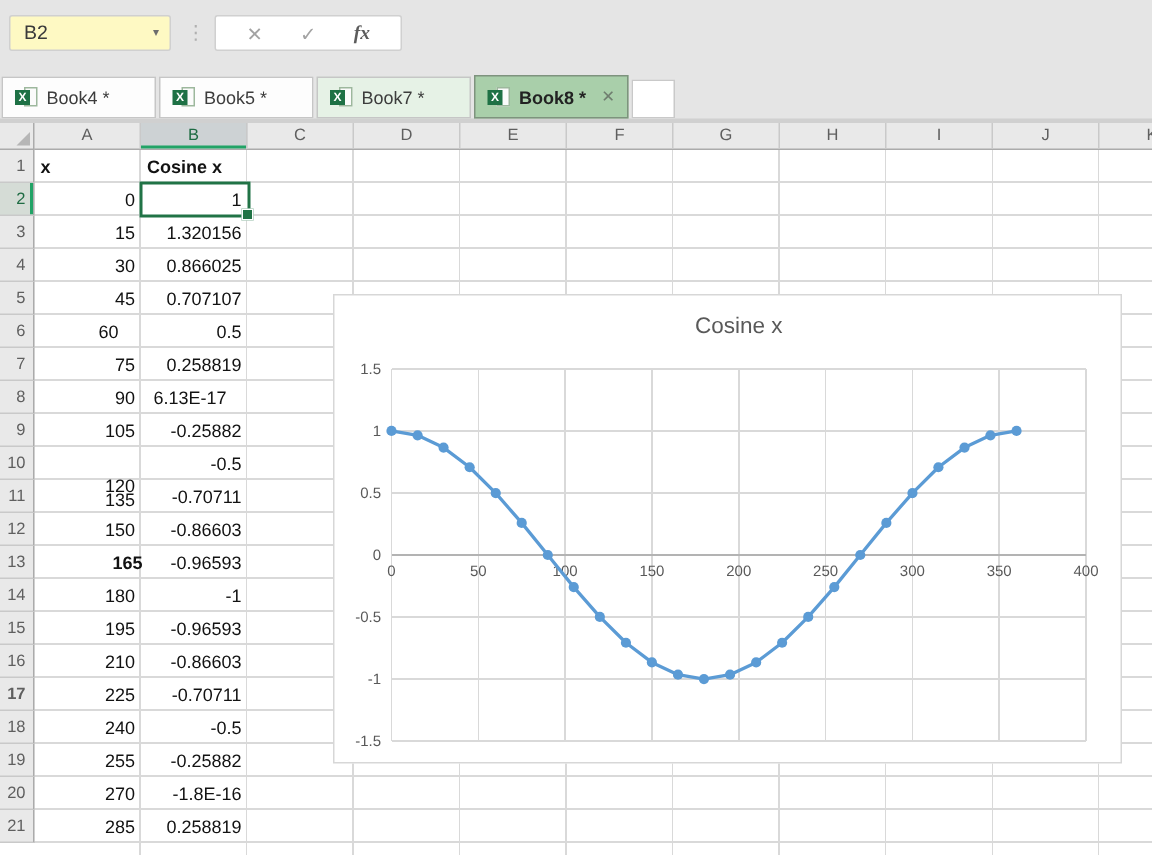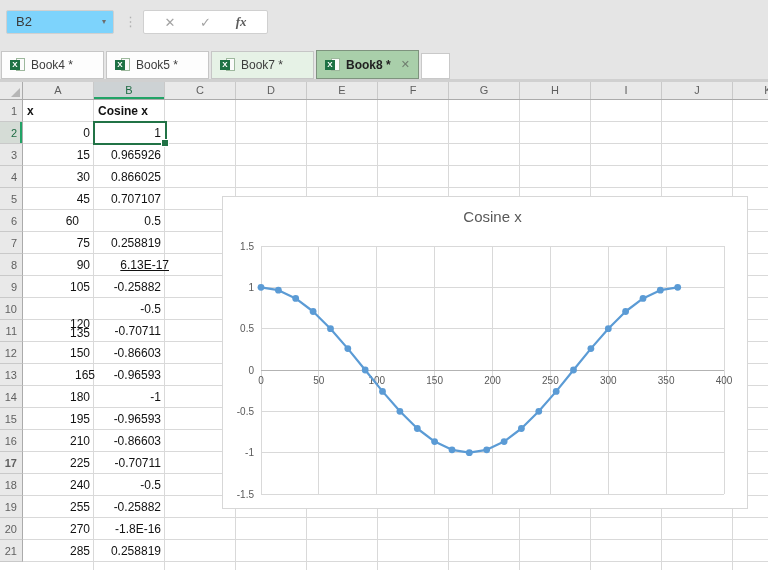--- a/index.html
+++ b/index.html
@@ -1,21 +1,21 @@
 <!DOCTYPE html>
 <html><head>
 <meta charset="utf-8">
 <style>
   html,body{margin:0;padding:0;}
   .app{position:relative;width:768px;height:570px;overflow:hidden;background:#fff;
        font-family:"Liberation Sans",sans-serif;-webkit-font-smoothing:antialiased;}
 
   
   .topbar{position:absolute;left:0;top:0;width:768px;height:44px;background:#e5e5e5;}
-  .namebox{position:absolute;left:6px;top:10px;width:108px;height:24px;background:#7dd3fc;
+  .namebox{position:absolute;left:6px;top:10px;width:108px;height:24px;background:#fef9c3;
            border:1px solid #d0d0d0;border-radius:2px;box-sizing:border-box;
            font-size:13px;color:#3a3a3a;line-height:22px;padding-left:9px;}
   .namebox .dd{position:absolute;right:7px;top:0;font-size:8px;color:#6d6d6d;line-height:22px;}
   .vdots{position:absolute;left:124px;top:10px;width:12px;height:24px;color:#b0b0b0;
          font-size:13px;line-height:24px;text-align:center;}
   .fxbox{position:absolute;left:143px;top:10px;width:125px;height:24px;background:#fff;
          border:1px solid #d0d0d0;border-radius:2px;box-sizing:border-box;
          display:flex;align-items:center;justify-content:space-around;padding:0 8px;}
   .fxbox .cancel,.fxbox .enter{font-size:13px;color:#a3a3a3;}
   .fxbox .fx{font-size:13px;color:#5c5c5c;font-style:italic;
@@ -169,40 +169,40 @@
         <div class="rowhdr" style="top: 414px;">19</div>
         <div class="rowhdr" style="top: 436px;">20</div>
         <div class="rowhdr" style="top: 458px;">21</div>
       </div>
     <div>
         <div class="cell hdrtext" style="left: 23px; top: 18px; width: 71px;">x</div>
         <div class="cell hdrtext" style="left: 94px; top: 18px; width: 71px;">Cosine x</div>
         <div class="cell num" style="left: 23px; top: 40px; width: 71px;">0</div>
         <div class="cell num" style="left: 94px; top: 40px; width: 71px;">1</div>
         <div class="cell num" style="left: 23px; top: 62px; width: 71px;">15</div>
-        <div class="cell num" style="left: 94px; top: 62px; width: 71px;">0.965926</div>
+        <div class="cell num" style="left: 94px; top: 62px; width: 71px;">1.320156</div>
         <div class="cell num" style="left: 23px; top: 84px; width: 71px;">30</div>
         <div class="cell num" style="left: 94px; top: 84px; width: 71px;">0.866025</div>
         <div class="cell num" style="left: 23px; top: 106px; width: 71px;">45</div>
         <div class="cell num" style="left: 94px; top: 106px; width: 71px;">0.707107</div>
         <div class="cell num" style="left: 12px; top: 128px; width: 71px;">60</div>
         <div class="cell num" style="left: 94px; top: 128px; width: 71px;">0.5</div>
         <div class="cell num" style="left: 23px; top: 150px; width: 71px;">75</div>
         <div class="cell num" style="left: 94px; top: 150px; width: 71px;">0.258819</div>
         <div class="cell num" style="left: 23px; top: 172px; width: 71px;">90</div>
-        <div class="cell num" style="left: 102px; top: 172px; width: 71px; text-decoration: underline;">6.13E-17</div>
+        <div class="cell num" style="left: 84px; top: 172px; width: 71px;">6.13E-17</div>
         <div class="cell num" style="left: 23px; top: 194px; width: 71px;">105</div>
         <div class="cell num" style="left: 94px; top: 194px; width: 71px;">-0.25882</div>
         <div class="cell num" style="left: 23px; top: 231px; width: 71px;">120</div>
         <div class="cell num" style="left: 94px; top: 216px; width: 71px;">-0.5</div>
         <div class="cell num" style="left: 23px; top: 240px; width: 71px;">135</div>
         <div class="cell num" style="left: 94px; top: 238px; width: 71px;">-0.70711</div>
         <div class="cell num" style="left: 23px; top: 260px; width: 71px;">150</div>
         <div class="cell num" style="left: 94px; top: 260px; width: 71px;">-0.86603</div>
-        <div class="cell num" style="left: 23px; top: 282px; width: 76px;">165</div>
+        <div class="cell num" style="left: 23px; top: 282px; width: 76px; font-weight: bold;">165</div>
         <div class="cell num" style="left: 94px; top: 282px; width: 71px;">-0.96593</div>
         <div class="cell num" style="left: 23px; top: 304px; width: 71px;">180</div>
         <div class="cell num" style="left: 94px; top: 304px; width: 71px;">-1</div>
         <div class="cell num" style="left: 23px; top: 326px; width: 71px;">195</div>
         <div class="cell num" style="left: 94px; top: 326px; width: 71px;">-0.96593</div>
         <div class="cell num" style="left: 23px; top: 348px; width: 71px;">210</div>
         <div class="cell num" style="left: 94px; top: 348px; width: 71px;">-0.86603</div>
         <div class="cell num" style="left: 23px; top: 370px; width: 71px;">225</div>
         <div class="cell num" style="left: 94px; top: 370px; width: 71px;">-0.70711</div>
         <div class="cell num" style="left: 23px; top: 392px; width: 71px;">240</div>

